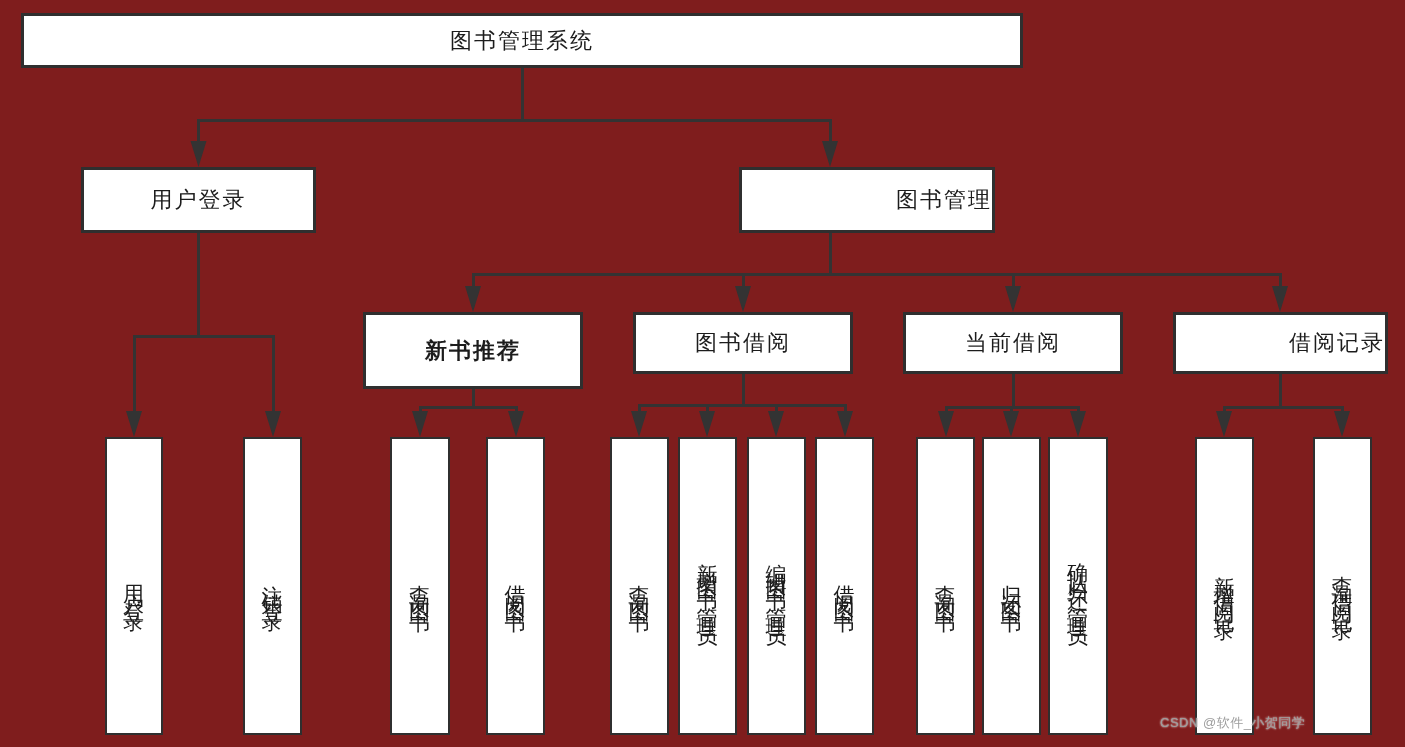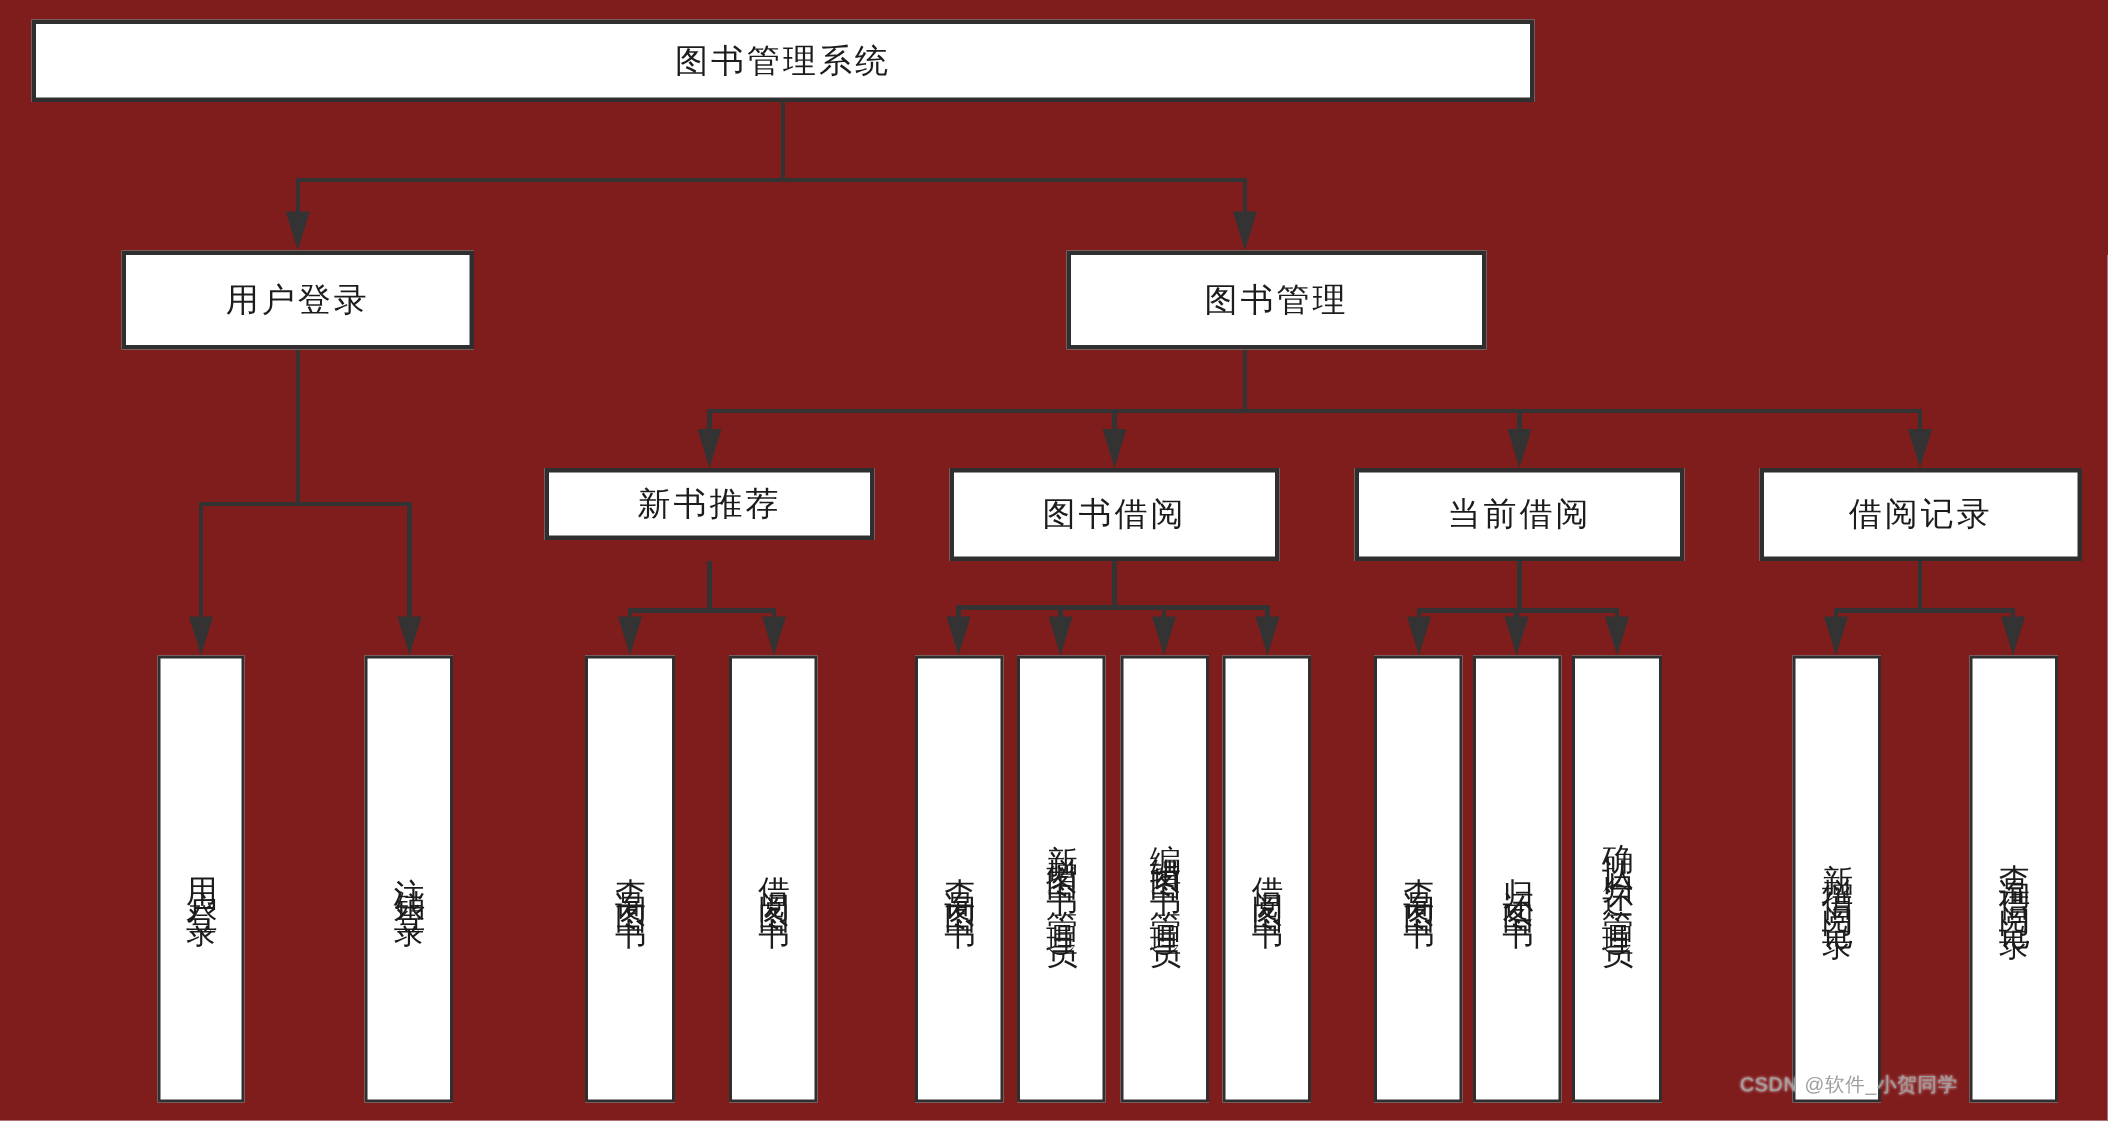--- a/index.html
+++ b/index.html
@@ -106,34 +106,34 @@
     </g>
   </svg>
 
   <div class="box" style="left:21px; top:13px; width:1002px; height:55px;">
     <span class="hlabel">图书管理系统</span>
   </div>
 
   <div class="box" style="left:81px; top:167px; width:235px; height:66px;">
     <span class="hlabel">用户登录</span>
   </div>
-  <div class="box" style="left:711px; top:167px; width:280px; height:66px;">
+  <div class="box" style="left:739px; top:167px; width:256px; height:66px;justify-content:flex-end;">
     <span class="hlabel">图书管理</span>
   </div>
 
-  <div class="box" style="left:363px; top:312px; width:220px; height:48px;">
+  <div class="box" style="left:363px; top:312px; width:220px; height:77px;font-weight:bold;">
     <span class="hlabel">新书推荐</span>
   </div>
   <div class="box" style="left:633px; top:312px; width:220px; height:62px;">
     <span class="hlabel">图书借阅</span>
   </div>
   <div class="box" style="left:903px; top:312px; width:220px; height:62px;justify-content:center;">
     <span class="hlabel">当前借阅</span>
   </div>
-  <div class="box" style="left:1173px; top:312px; width:215px; height:62px;">
+  <div class="box" style="left:1173px; top:312px; width:215px; height:62px;justify-content:flex-end;">
     <span class="hlabel">借阅记录</span>
   </div>
 
   <div class="box vbox" style="left:105px; width:58px;">
     <span class="vlabel">用户登录</span>
   </div>
   <div class="box vbox" style="left:243px; width:59px;">
     <span class="vlabel">注销登录</span>
   </div>
 

